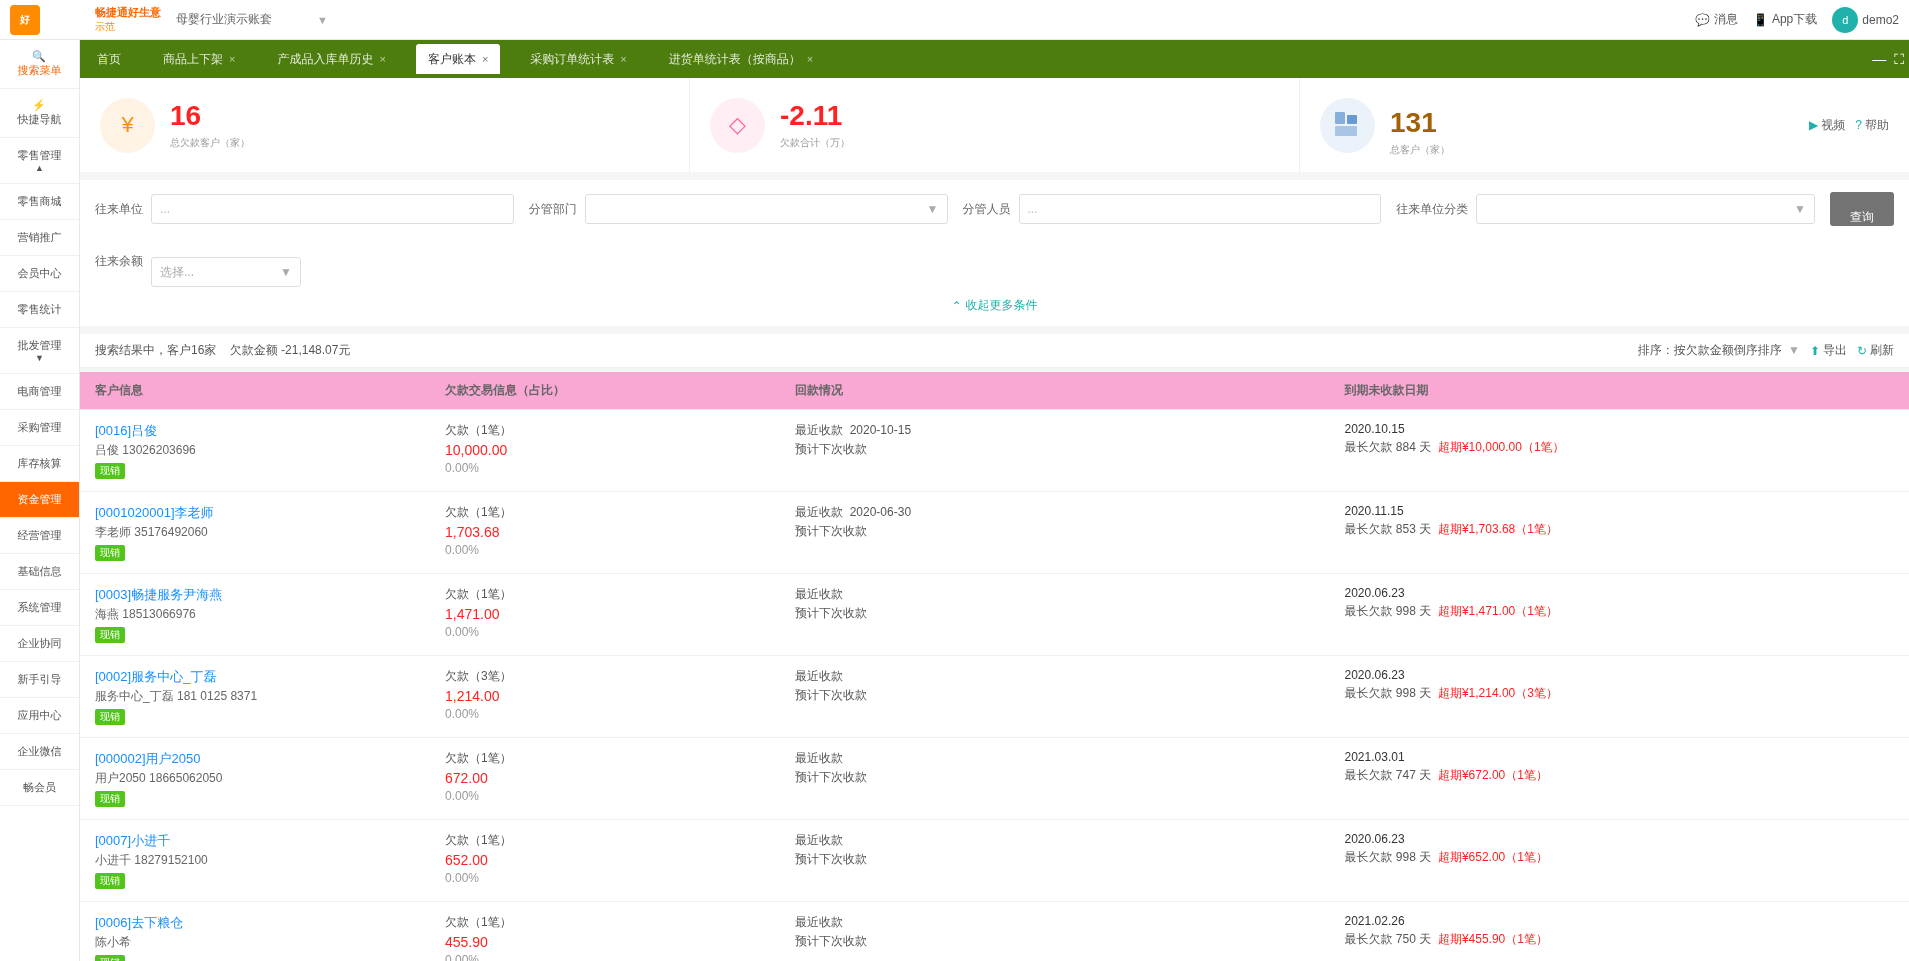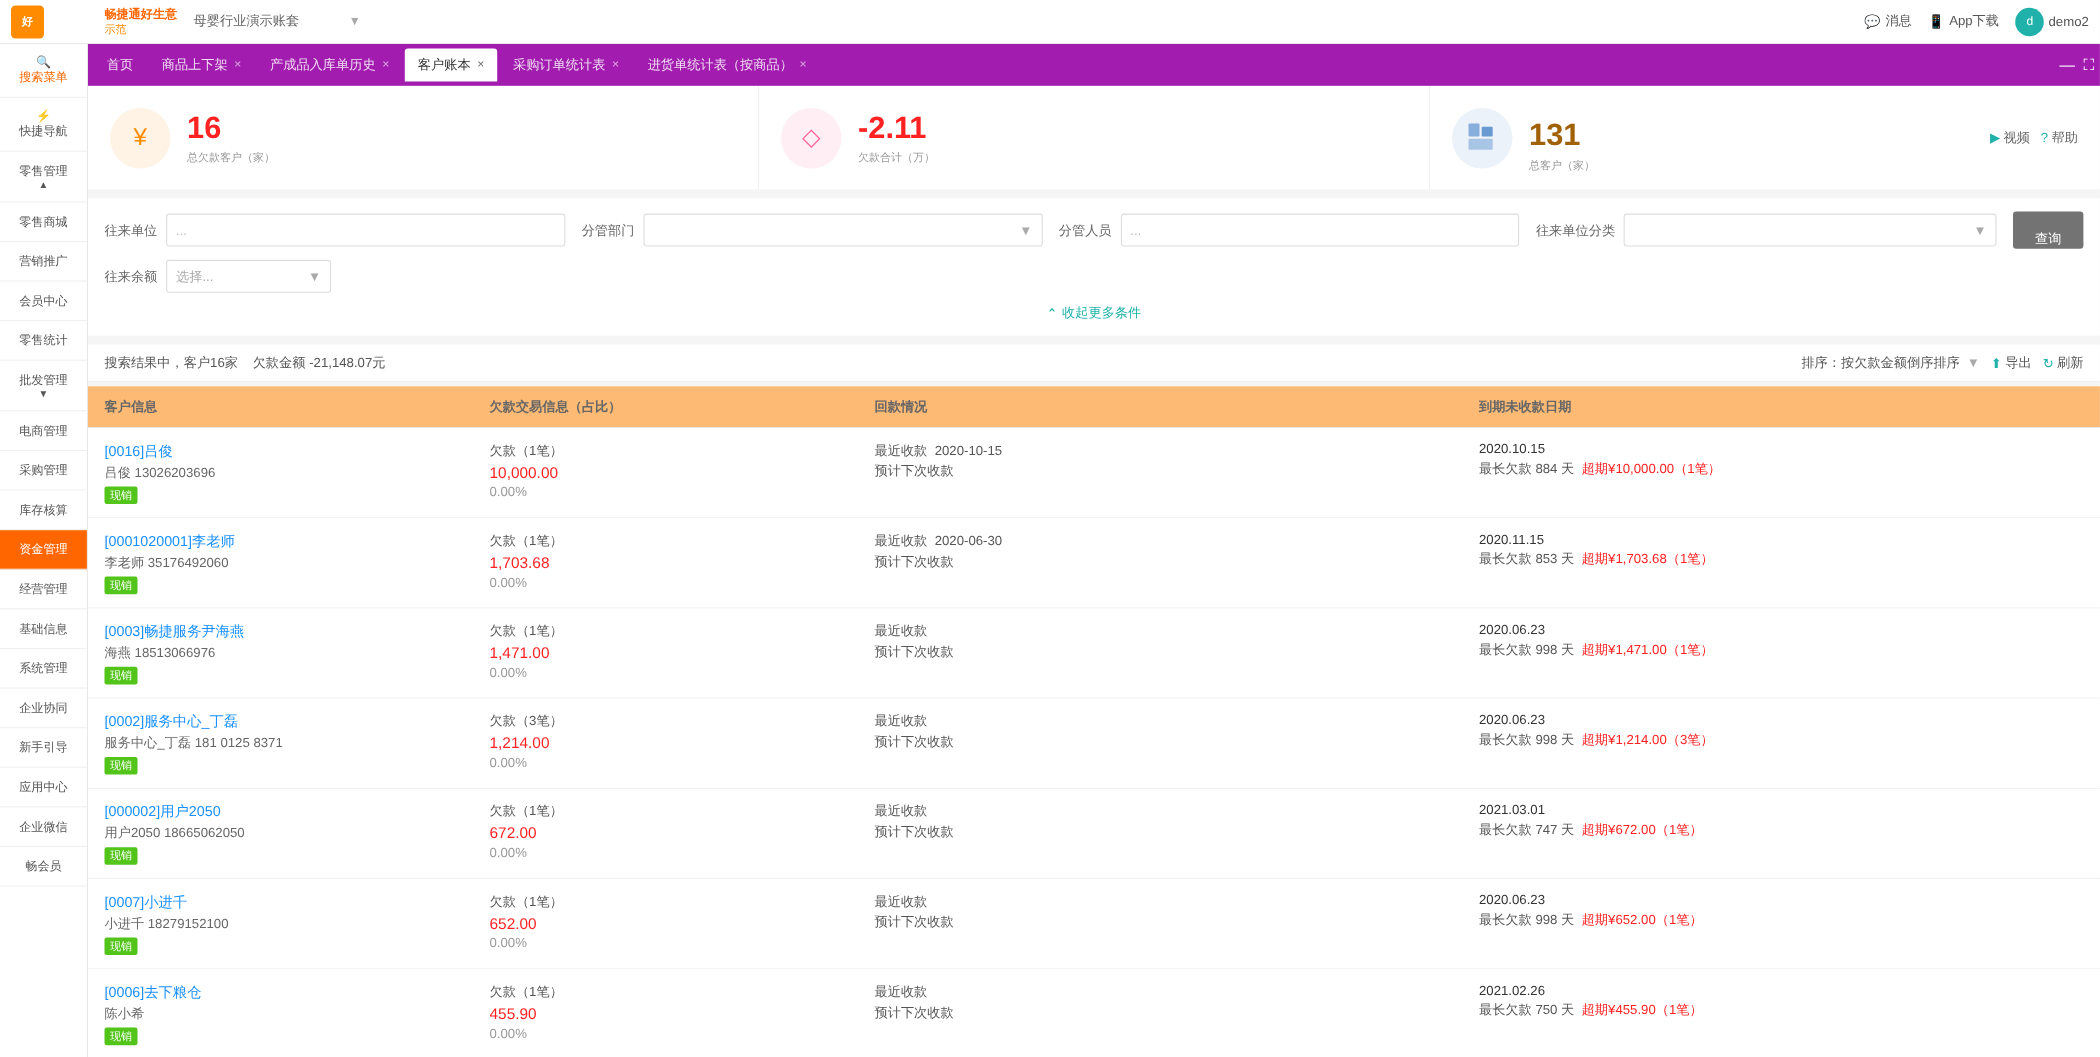--- a/index.html
+++ b/index.html
@@ -19,21 +19,21 @@
     
     .sidebar { width: 80px; background: #fff; border-right: 1px solid #e8e8e8; display: flex; flex-direction: column; overflow-y: auto; }
     .sidebar-item { padding: 10px 5px; text-align: center; cursor: pointer; font-size: 11px; color: #555; border-bottom: 1px solid #f0f0f0; }
     .sidebar-item.active { color: #fff; background: #ff6600; }
     .sidebar-item.highlight { color: #ff6600; }
     
     
     .content-area { flex: 1; display: flex; flex-direction: column; overflow: hidden; }
     
     
-    .tab-bar { display: flex; align-items: center; background: #a21caf; height: 38px; padding: 0 5px; overflow: hidden; }
+    .tab-bar { display: flex; align-items: center; background: #4d7c0f; height: 38px; padding: 0 5px; overflow: hidden; gap: 16px; }
     .tab { display: flex; align-items: center; padding: 0 12px; height: 30px; font-size: 12px; color: rgba(255,255,255,0.85); cursor: pointer; border-radius: 3px 3px 0 0; margin-right: 2px; white-space: nowrap; }
     .tab.active { background: #fff; color: #333; }
     .tab .close { margin-left: 6px; font-size: 11px; opacity: 0.7; }
     .tab-spacer { flex: 1; }
     .tab-controls { display: flex; align-items: center; gap: 8px; color: white; font-size: 16px; cursor: pointer; }
     
     
     .page-content { flex: 1; overflow-y: auto; background: #f5f5f5; padding: 0; }
     
     
@@ -61,21 +61,21 @@
     .query-btn { height: 30px; padding: 17px 20px; background: #737373; color: white; border: none; border-radius: 3px; font-size: 12px; cursor: pointer; white-space: nowrap; }
     .collapse-row { display: flex; justify-content: center; align-items: center; color: #20b2aa; font-size: 12px; cursor: pointer; gap: 4px; }
     
     
     .results-bar { background: #fff; padding: 8px 15px; margin-bottom: 4px; display: flex; align-items: center; justify-content: space-between; border-bottom: 1px solid #f0f0f0; }
     .results-text { font-size: 12px; color: #555; }
     .results-actions { display: flex; align-items: center; gap: 10px; font-size: 12px; color: #555; }
     
     
     .data-table { width: 100%; background: #fff; }
-    .table-header { display: grid; grid-template-columns: 350px 350px 1fr 1fr; background: #fdba74; border-bottom: 1px solid #e8e8e8; padding: 10px 15px; font-size: 12px; color: #666; font-weight: bold; }
+    .table-header { display: grid; grid-template-columns: 350px 350px 1fr 1fr; background: #f9a8d4; border-bottom: 1px solid #e8e8e8; padding: 10px 15px; font-size: 12px; color: #666; font-weight: bold; }
     .table-row { display: grid; grid-template-columns: 350px 350px 1fr 1fr; border-bottom: 1px solid #f0f0f0; padding: 12px 15px; background: #fff; align-items: start; }
     .cell { font-size: 12px; color: #333; }
     .customer-name { color: #1890ff; cursor: pointer; font-size: 13px; }
     .customer-phone { color: #666; font-size: 12px; margin-top: 2px; }
     .tag-green { display: inline-block; background: #52c41a; color: white; font-size: 10px; padding: 1px 5px; border-radius: 2px; margin-top: 4px; }
     .debt-count { font-size: 12px; color: #555; }
     .debt-amount { color: #ff2222; font-size: 14px; font-weight: 500; margin-top: 3px; }
     .debt-percent { color: #999; font-size: 12px; margin-top: 3px; }
     .recovery-item { font-size: 12px; color: #555; margin-bottom: 2px; }
     .overdue-date { font-size: 12px; color: #333; }
@@ -288,21 +288,21 @@
             <div class="filter-select">
               <span></span>
               <span style="color:#aaa;">▼</span>
             </div>
           </div>
           <button class="query-btn">查询</button>
         </div>
         <div class="filter-row">
           <div class="filter-item">
             <span class="filter-label">往来余额</span>
-            <div class="filter-select" style="max-width:150px;">
+            <div class="filter-select" style="max-width:150px;margin-top:21px;">
               <span style="color:#aaa;">选择...</span>
               <span style="color:#aaa;">▼</span>
             </div>
           </div>
         </div>
         <div class="collapse-row">
           <span>⌃</span>
           <span>收起更多条件</span>
         </div>
       </div>

